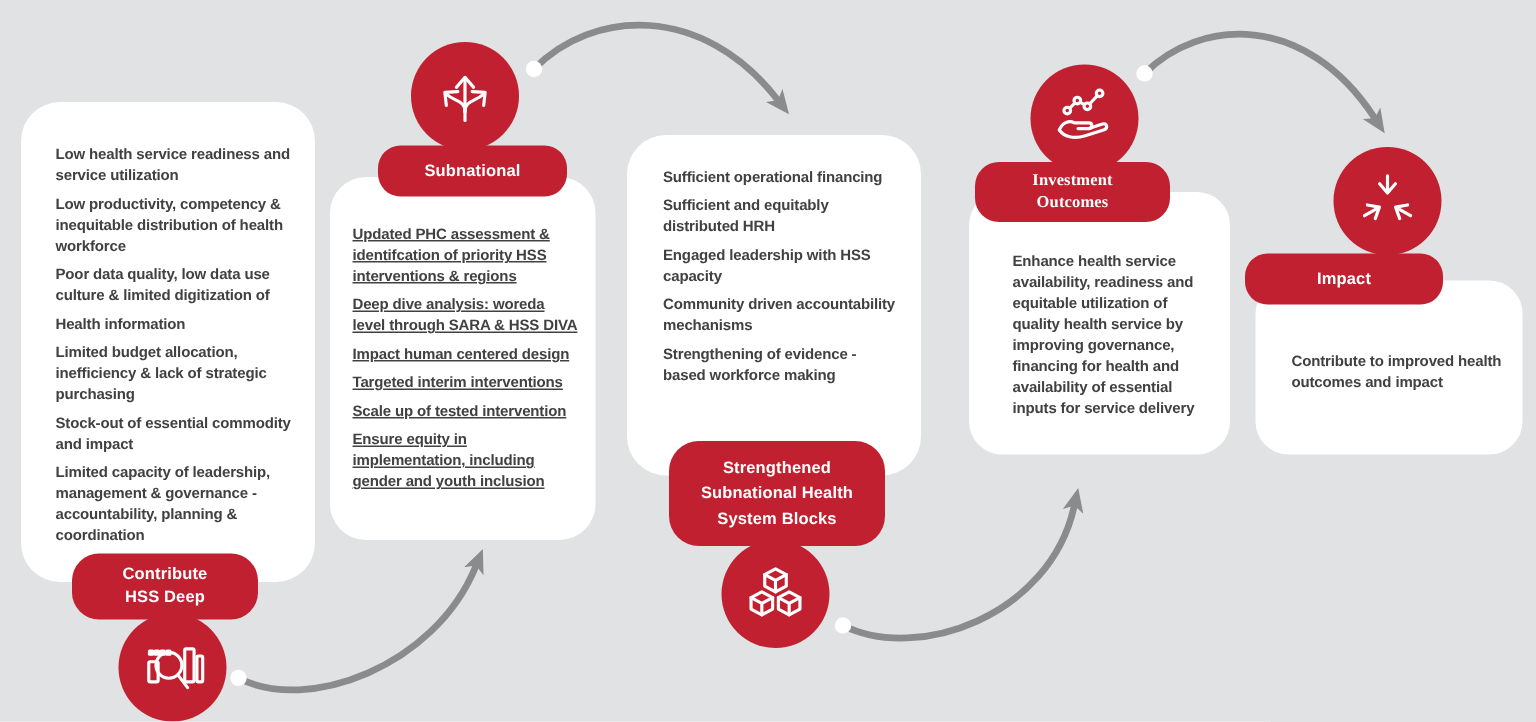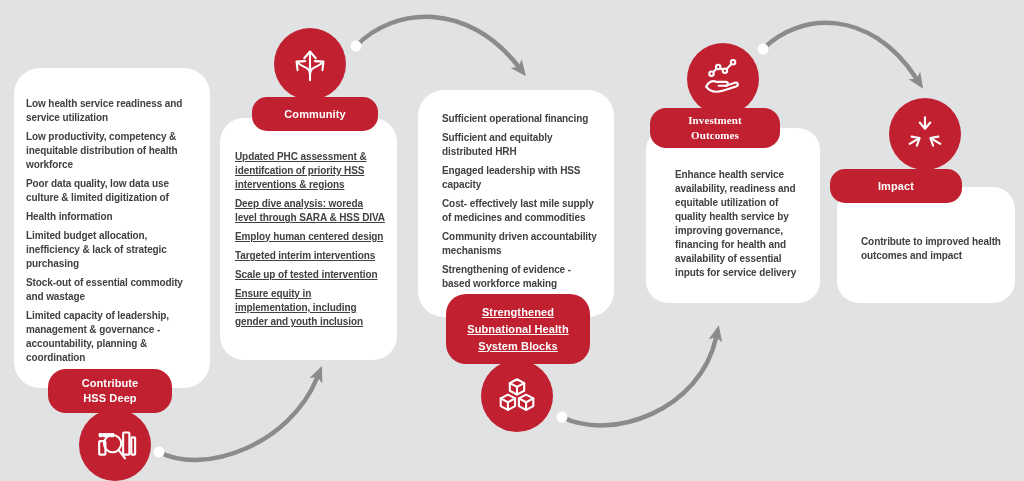--- a/index.html
+++ b/index.html
@@ -35,49 +35,49 @@
   }
   .icon-circle svg{width:46px;height:46px;display:block;}
   .icon-circle svg *{stroke:#fff;stroke-width:2.2;fill:none;stroke-linecap:round;stroke-linejoin:round;}
   .icon-circle svg .dot{fill:var(--accent-red,#c0202f);}
   .icon-circle svg .solid{fill:#fff;stroke:none;}
   .flow{position:absolute;left:0;top:0;width:1024px;height:481px;z-index:4;pointer-events:none;}
   .flow .arrow{stroke:var(--arrow-gray,#8b8b8d);stroke-width:4.5;fill:none;stroke-linecap:round;}
   .flow .ah{fill:var(--arrow-gray,#8b8b8d);}
   .flow .startdot{fill:#fff;}
   
-  #card-gaps{left:14px;top:68px;width:196px;height:320px;padding:29px 14px 0 12px;}
+  #card-gaps{left:14px;top:68px;width:196px;height:320px;padding:29px 14px 0 23px;}
   #card-approaches{left:220px;top:118px;width:177px;height:242px;padding:32px 12px 5px 15px;border-radius:24px;text-decoration:underline;}
   #card-blocks{left:418px;top:90px;width:196px;height:227px;padding:22px 12px 0 24px;}
   #card-outcomes{left:646px;top:128px;width:174px;height:175px;padding:40px 8px 0 29px;border-radius:22px;}
   #card-impact{left:837px;top:187px;width:178px;height:116px;padding:48px 12px 12px 24px;border-radius:22px;}
   #pill-gaps{left:48px;top:369px;width:124px;height:44px;border-radius:18px;}
   #pill-approaches{left:252px;top:97px;width:126px;height:34px;border-radius:15px;}
-  #pill-blocks{left:446px;top:294px;width:144px;height:70px;border-radius:20px;line-height:17px;text-decoration:underline;}
+  #pill-blocks{left:446px;top:294px;width:144px;height:70px;border-radius:20px;line-height:17px;}
   #pill-outcomes{left:650px;top:108px;width:130px;height:40px;border-radius:16px;font-family:Liberation Serif, serif;}
   #pill-impact{left:830px;top:169px;width:132px;height:34px;border-radius:15px;}
   #circle-gaps{left:79px;top:409px;}
   #circle-approaches{left:274px;top:28px;}
   #circle-blocks{left:481px;top:360px;}
   #circle-outcomes{left:687px;top:43px;}
   #circle-impact{left:889px;top:98px;}
 </style>
 </head>
 <body>
 
 <div class="canvas">
 
   <div class="card" id="card-gaps">
     <div>
         <p>Low health service readiness and service utilization</p>
         <p>Low productivity, competency &amp; inequitable distribution of health workforce</p>
         <p>Poor data quality, low data use culture &amp; limited digitization of</p>
         <p>Health information</p>
         <p>Limited budget allocation, inefficiency &amp; lack of strategic purchasing</p>
-        <p>Stock-out of essential commodity and wastage</p>
+        <p>Stock-out of essential commodity and impact</p>
         <p>Limited capacity of leadership, management &amp; governance - accountability, planning &amp; coordination</p>
       </div>
   </div>
   <div class="pill" id="pill-gaps">
     <div>
         <span class="pline">Contribute</span>
         <span class="pline">HSS Deep</span>
       </div>
   </div>
   <div class="icon-circle" id="circle-gaps">
@@ -101,40 +101,39 @@
       <path d="M24 41 L24 13"></path>
       <path d="M18 18 L24 11 L30 18"></path>
       <path d="M24 35 C24 27 17 28 11.5 23"></path>
       <path d="M11 30.5 L10 21.5 L19 21"></path>
       <path d="M24 35 C24 27 31 28 36.5 23"></path>
       <path d="M37 30.5 L38 21.5 L29 21"></path>
     </svg>
   </div>
   <div class="pill" id="pill-approaches">
     <div>
-        <span class="pline">Community</span>
+        <span class="pline">Subnational</span>
       </div>
   </div>
   <div class="card" id="card-approaches">
     <div>
         <p>Updated PHC assessment &amp; identifcation of priority HSS interventions &amp; regions</p>
         <p>Deep dive analysis: woreda level through SARA &amp; HSS DIVA</p>
-        <p>Employ human centered design</p>
+        <p>Impact human centered design</p>
         <p>Targeted interim interventions</p>
         <p>Scale up of tested intervention</p>
         <p>Ensure equity in implementation, including gender and youth inclusion</p>
       </div>
   </div>
 
   <div class="card" id="card-blocks">
     <div>
         <p>Sufficient operational financing</p>
         <p>Sufficient and equitably distributed HRH</p>
         <p>Engaged leadership with HSS capacity</p>
-        <p>Cost- effectively last mile supply of medicines and commodities</p>
         <p>Community driven accountability mechanisms</p>
         <p>Strengthening of evidence - based workforce making</p>
       </div>
   </div>
   <div class="pill" id="pill-blocks">
     <div>
         <span class="pline">Strengthened</span>
         <span class="pline">Subnational Health</span>
         <span class="pline">System Blocks</span>
       </div>

